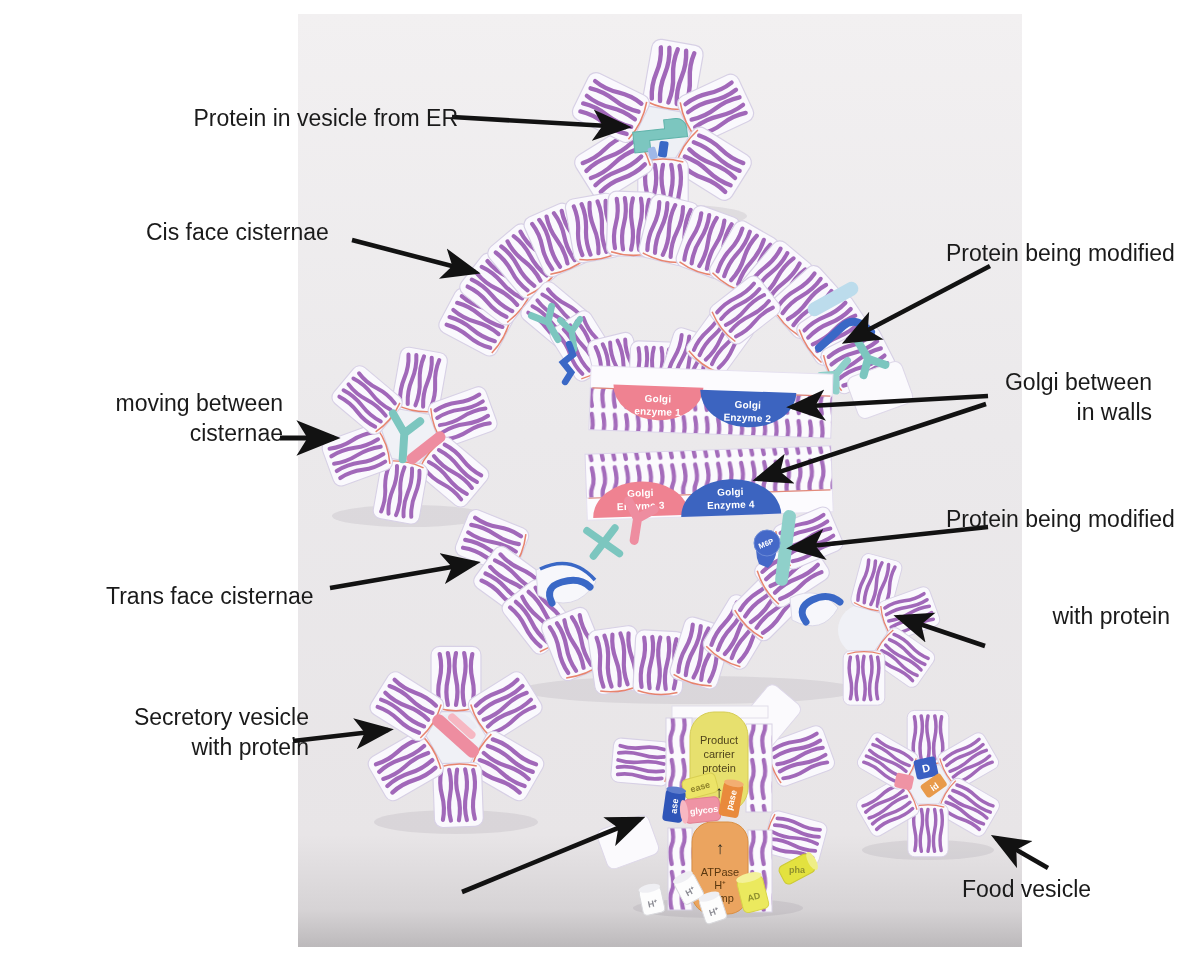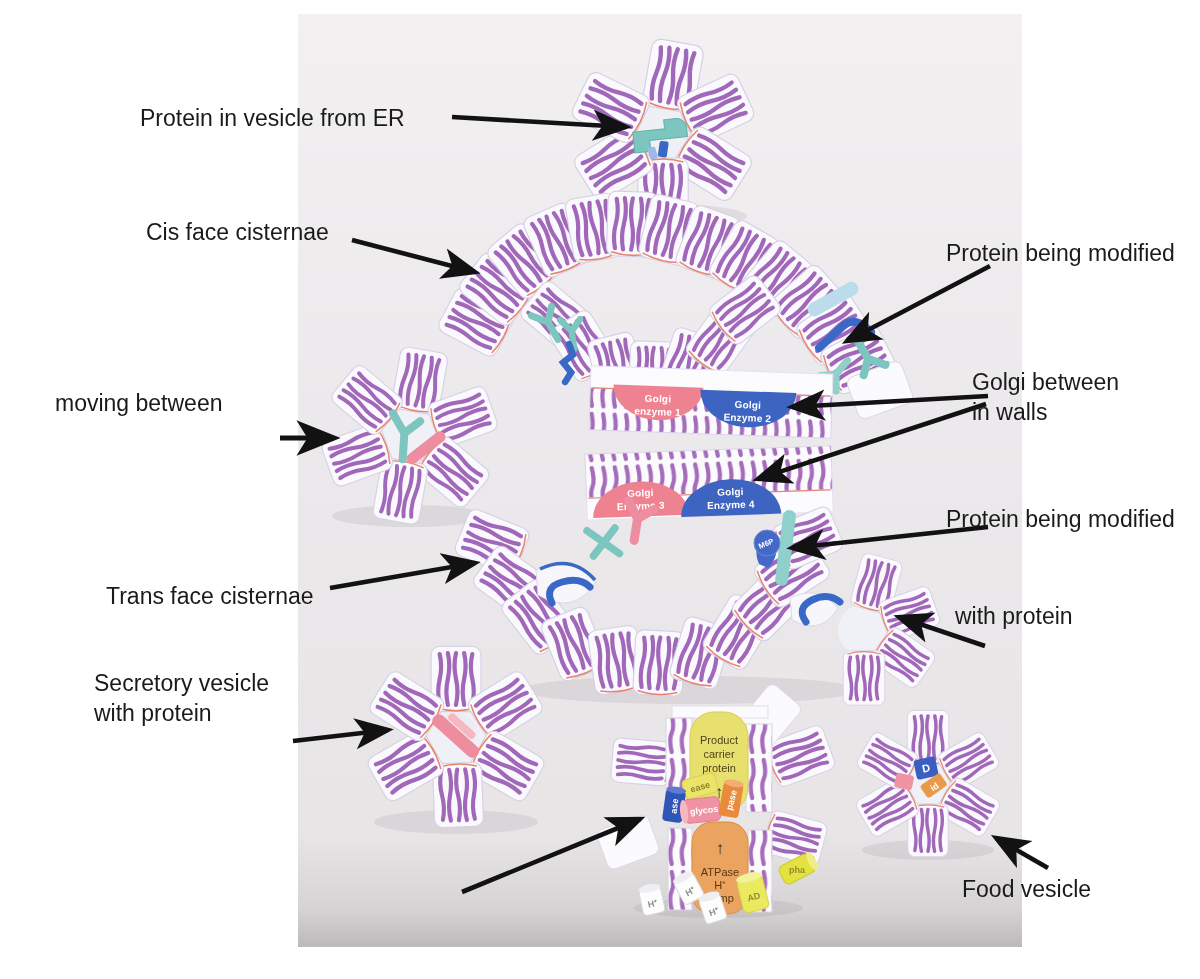--- a/index.html
+++ b/index.html
@@ -2,21 +2,21 @@
 <html><head>
 <meta charset="utf-8">
 <style>
   html,body{margin:0;padding:0}
   body{width:1200px;height:979px;position:relative;background:#ffffff;
        font-family:"Liberation Sans",sans-serif;overflow:hidden}
   .photo{position:absolute;left:298px;top:14px;width:724px;height:933px;
          background:linear-gradient(180deg,#f2f0f1 0%,#ebe9eb 45%,#e8e5e7 88%,#d6d3d5 96%,#bcb9bb 100%)}
   .stage{position:absolute;left:0;top:0}
   .lbl{position:absolute;color:#1a1a1a;font-size:23px;line-height:30px;white-space:nowrap}
-  .lbl.c{text-align:left}
+  .lbl.c{text-align:right}
   text{font-family:"Liberation Sans",sans-serif}
   .enz{font-size:10px;font-weight:bold;fill:#ffffff;text-anchor:middle;letter-spacing:.2px}
   .lysT{font-size:11px;fill:#4f431b;text-anchor:middle}
   .lysO{font-size:11px;fill:#59370f;text-anchor:middle}
   .upA{font-size:17px;font-weight:bold;fill:#2b2a22;text-anchor:middle}
   .frag{font-size:9px;font-weight:bold;fill:#ffffff;text-anchor:middle}
   .fragY{font-size:9px;font-weight:bold;fill:#8f832b;text-anchor:middle}
   .mol{font-size:9px;font-weight:bold;fill:#8c8c94;text-anchor:middle}
   .molY{font-size:9px;font-weight:bold;fill:#8f8f2f;text-anchor:middle}
   .m6p{font-size:7.5px;font-weight:bold;fill:#ffffff;text-anchor:middle}
@@ -336,40 +336,41 @@
 <div class="lbl" style="left:146px;top:217px">
   <div>Cis face cisternae</div>
 </div>
 
 <div class="lbl" style="left:946px;top:238px">
   <div>Protein being modified</div>
 </div>
 
 <div class="lbl c" style="left:55px;top:388px;width:228px">
   <div>moving between</div>
+  <div>cisternae</div>
 </div>
 
 <div class="lbl c" style="left:972px;top:367px;width:180px">
   <div>Golgi between</div>
   <div>in walls</div>
 </div>
 
 <div class="lbl" style="left:946px;top:504px">
   <div>Protein being modified</div>
 </div>
 
 <div class="lbl" style="left:106px;top:581px">
   <div>Trans face cisternae</div>
 </div>
 
 <div class="lbl c" style="left:955px;top:601px;width:215px">
   <div>with protein</div>
 </div>
 
-<div class="lbl c" style="left:94px;top:668px;width:215px">
+<div class="lbl c" style="left:94px;top:702px;width:215px">
   <div>Secretory vesicle</div>
   <div>with protein</div>
 </div>
 
 <div class="lbl c" style="left:320px;top:874px;width:172px">
 </div>
 
 <div class="lbl" style="left:962px;top:874px">
   <div>Food vesicle</div>
 </div>

